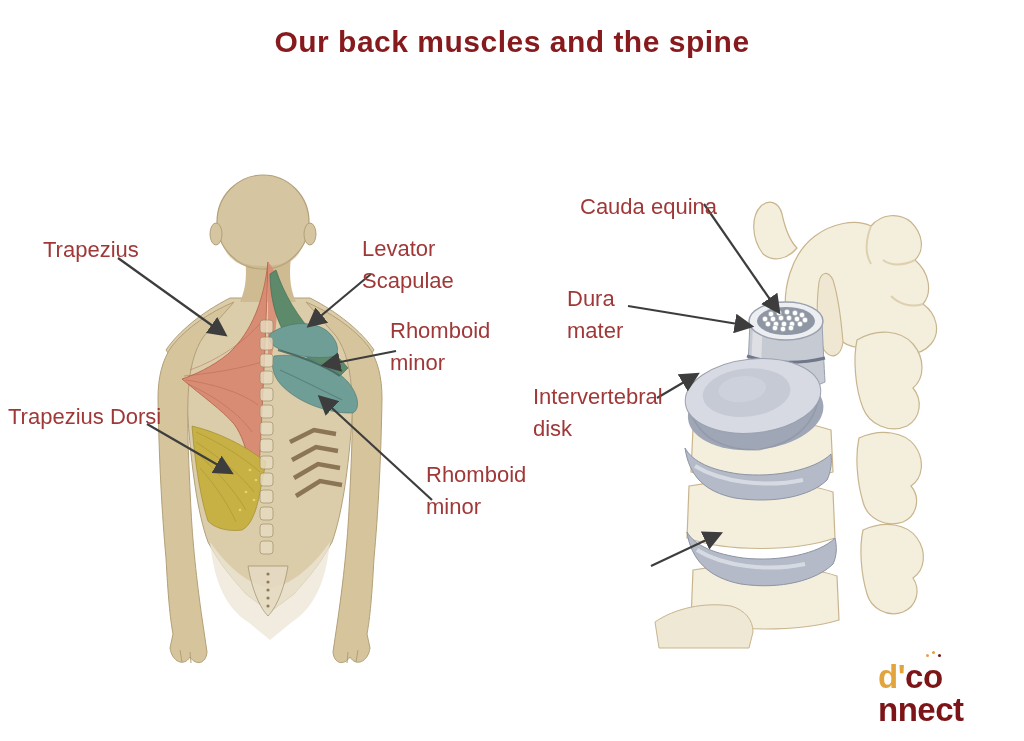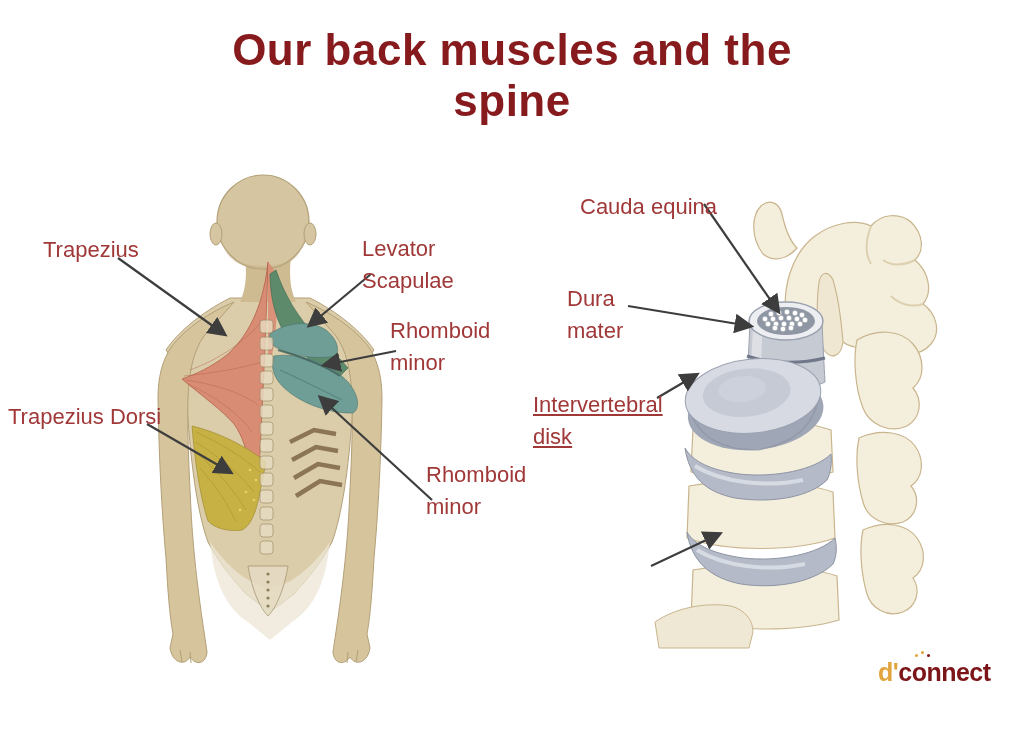--- a/index.html
+++ b/index.html
@@ -1,29 +1,29 @@
 <!DOCTYPE html>
 <html style="--title-red: #861a1d; --label-red: #a03838; --arrow-gray: #3d3d3d; --trapezius-pink: #d98c74; --levator-green: #5d8a6b; --rhomboid-teal: #6f9e97; --latissimus-yellow: #c8b144; --skin-tan: #d8c7a1; --bone-cream: #f4eedd; --disk-gray: #b7bdc9; --logo-gold: #e2a43c; --logo-maroon: #7c1517;"><head>
 <meta charset="utf-8">
 <style>
   html,body{margin:0;padding:0;background:#fff;}
   #page{position:relative;width:1024px;height:741px;background:#ffffff;overflow:hidden;
         font-family:"Liberation Sans",sans-serif;}
   #title{position:absolute;left:0;right:0;top:24px;text-align:center;
-         font-size:44px;font-weight:bold;line-height:1.17;letter-spacing:.5px;
+         font-size:30px;font-weight:bold;line-height:1.17;letter-spacing:.5px;
          color:var(--title-red,#861a1d);}
   #title .inner{max-width:680px;margin:0 auto;}
   .lbl{position:absolute;color:var(--label-red,#a03838);font-size:22px;line-height:1.45;}
   .lbl.c{text-align:left;}
   .nowrap{white-space:nowrap;}
   svg{display:block;}
   #arrows{position:absolute;left:0;top:0;pointer-events:none;}
   #back-fig{position:absolute;left:130px;top:170px;}
   #spine-fig{position:absolute;left:635px;top:190px;}
-  #logo{position:absolute;left:878px;top:660px;font-size:25px;font-weight:bold;
+  #logo{position:absolute;left:878px;top:660px;font-size:33px;font-weight:bold;
         letter-spacing:-0.5px;line-height:1;}
   #logo .gold{color:var(--logo-gold,#e2a43c);}
   #logo .maroon{color:var(--logo-maroon,#7c1517);}
   #logo .o{position:relative;display:inline-block;}
   #logo .o::before{content:"";position:absolute;top:-6px;left:3px;width:3px;height:3px;
         border-radius:50%;background:var(--logo-gold,#e2a43c);
         box-shadow:6px -3px 0 var(--logo-gold,#e2a43c),12px 0 0 var(--logo-maroon,#7c1517);}
 </style>
 </head>
 <body>
@@ -188,19 +188,19 @@
     </g>
   </svg>
 
   <div class="lbl nowrap" style="left:43px;top:234px;">Trapezius</div>
   <div class="lbl c" style="left:362px;top:233px;width:114px;">Levator Scapulae</div>
   <div class="lbl c" style="left:390px;top:315px;width:100px;">Rhomboid minor</div>
   <div class="lbl nowrap" style="left:8px;top:401px;">Trapezius Dorsi</div>
   <div class="lbl c" style="left:426px;top:459px;width:100px;">Rhomboid minor</div>
   <div class="lbl nowrap" style="left:580px;top:191px;">Cauda equina</div>
   <div class="lbl c" style="left:567px;top:283px;width:74px;">Dura mater</div>
-  <div class="lbl c" style="left:533px;top:389px;width:124px;text-decoration:underline;">Intervertebral disk</div>
+  <div class="lbl c" style="left:533px;top:381px;width:124px;">Intervertebral disk</div>
 
   <div id="logo">
     <span class="gold">d'</span><span class="maroon">c</span><span class="maroon o">o</span><span class="maroon">nnect</span>
   </div>
 
 </div>
 
 </body></html>

